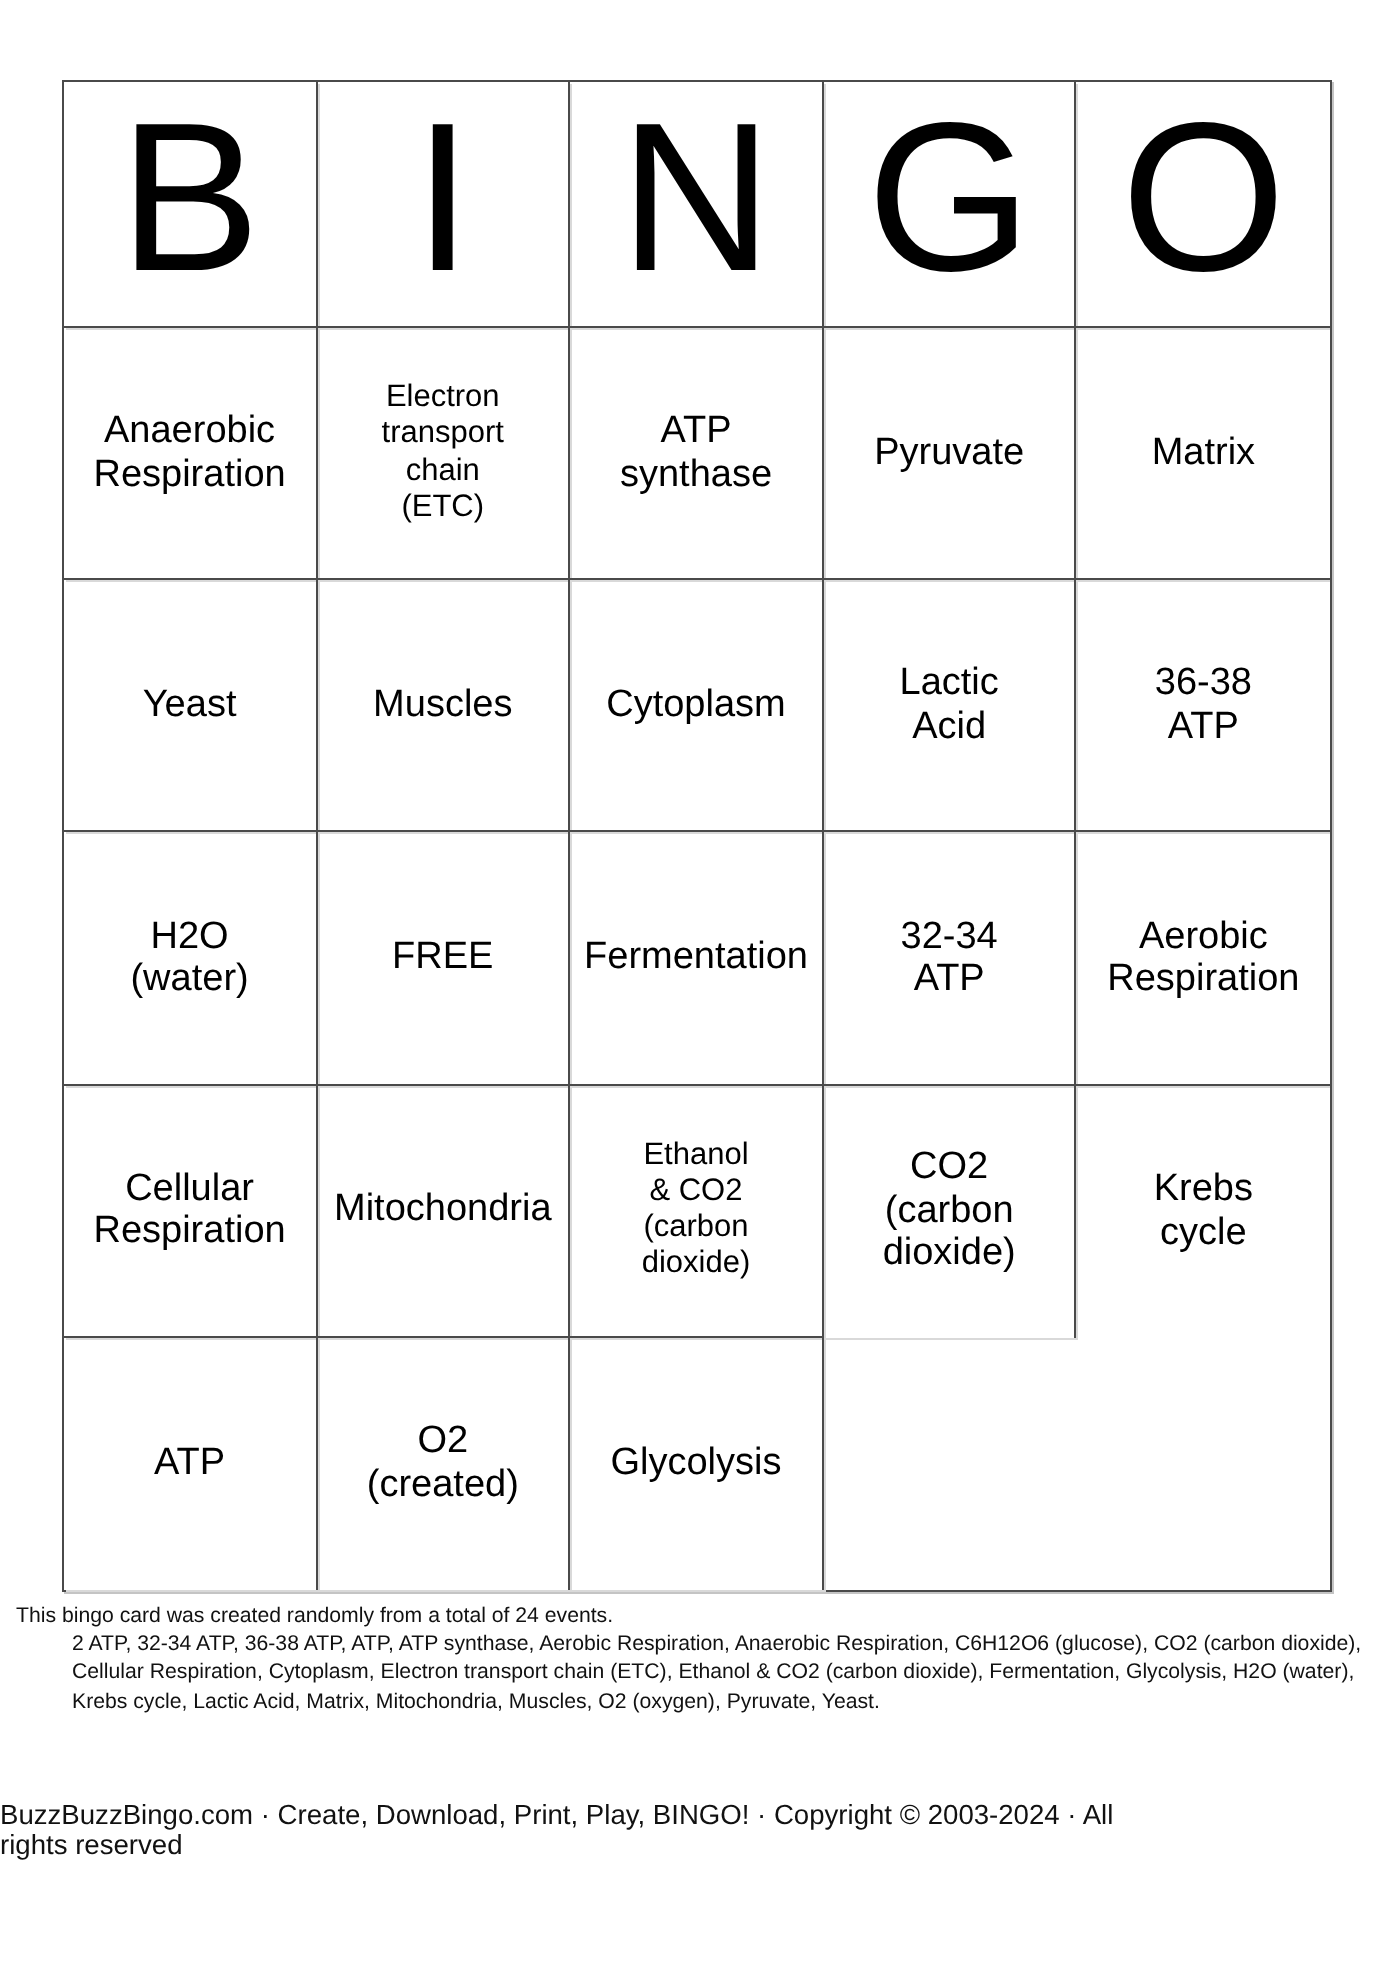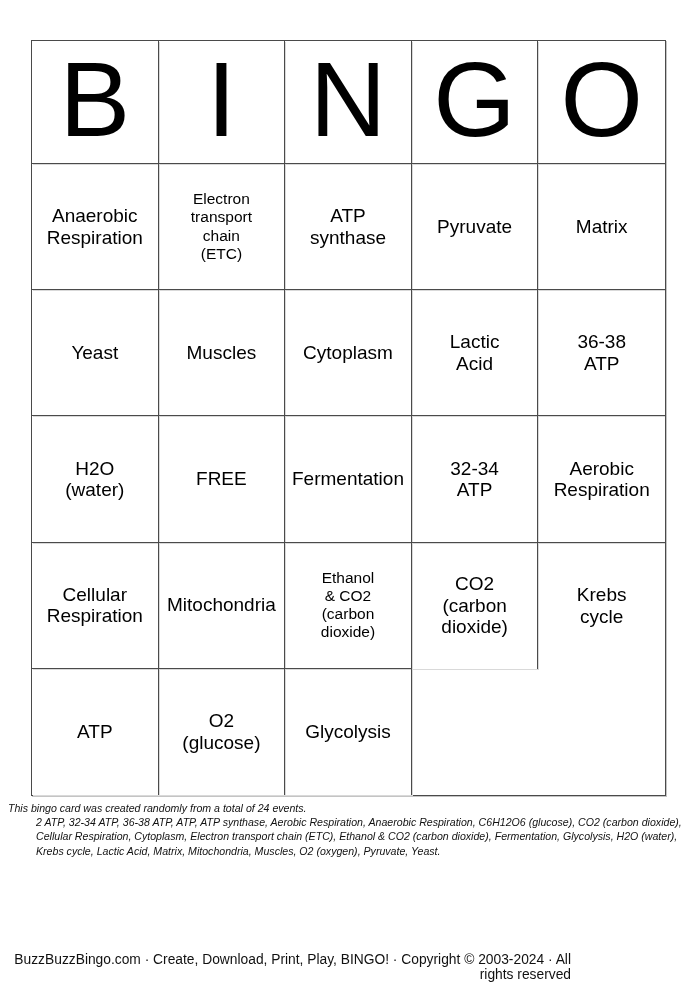--- a/index.html
+++ b/index.html
@@ -61,30 +61,29 @@
 
   
   .card-notes {
     position: absolute;
     left: 8px;
     top: 801px;
     width: 686px;
     font-size: 10.6px;
     line-height: 14.2px;
     color: #111111;
-    font-style: italic;
   }
   .card-notes .events-list { margin-top: 0; margin-left: 28px; }
 
   .site-footer {
     position: absolute;
     left: 0;
-    top: 952px;
+    top: 900px;
     width: 571px;
-    text-align: right;
+    text-align: left;
     font-size: 13.8px;
     color: #111111;
   }
 </style>
 </head>
 <body>
 
 <div class="bingo-grid">
     <div class="cell head">B</div>
     <div class="cell head">I</div>
@@ -123,21 +122,21 @@
 &amp; CO2
 (carbon
 dioxide)</div>
     <div class="cell term">CO2
 (carbon
 dioxide)</div>
     <div class="cell term">Krebs
 cycle</div>
     <div class="cell term">ATP</div>
     <div class="cell term">O2
-(glucose)</div>
+(created)</div>
     <div class="cell term">Glycolysis</div>
   </div>
 
 <div class="card-notes">
   <div>This bingo card was created randomly from a total of 24 events.</div>
   <div class="events-list">2 ATP, 32-34 ATP, 36-38 ATP, ATP, ATP synthase, Aerobic Respiration, Anaerobic Respiration, C6H12O6 (glucose), CO2 (carbon dioxide), Cellular Respiration, Cytoplasm, Electron transport chain (ETC), Ethanol &amp; CO2 (carbon dioxide), Fermentation, Glycolysis, H2O (water), Krebs cycle, Lactic Acid, Matrix, Mitochondria, Muscles, O2 (oxygen), Pyruvate, Yeast.</div>
 </div>
 
 <div class="site-footer">BuzzBuzzBingo.com · Create, Download, Print, Play, BINGO! · Copyright © 2003-2024 · All rights reserved</div>
 

